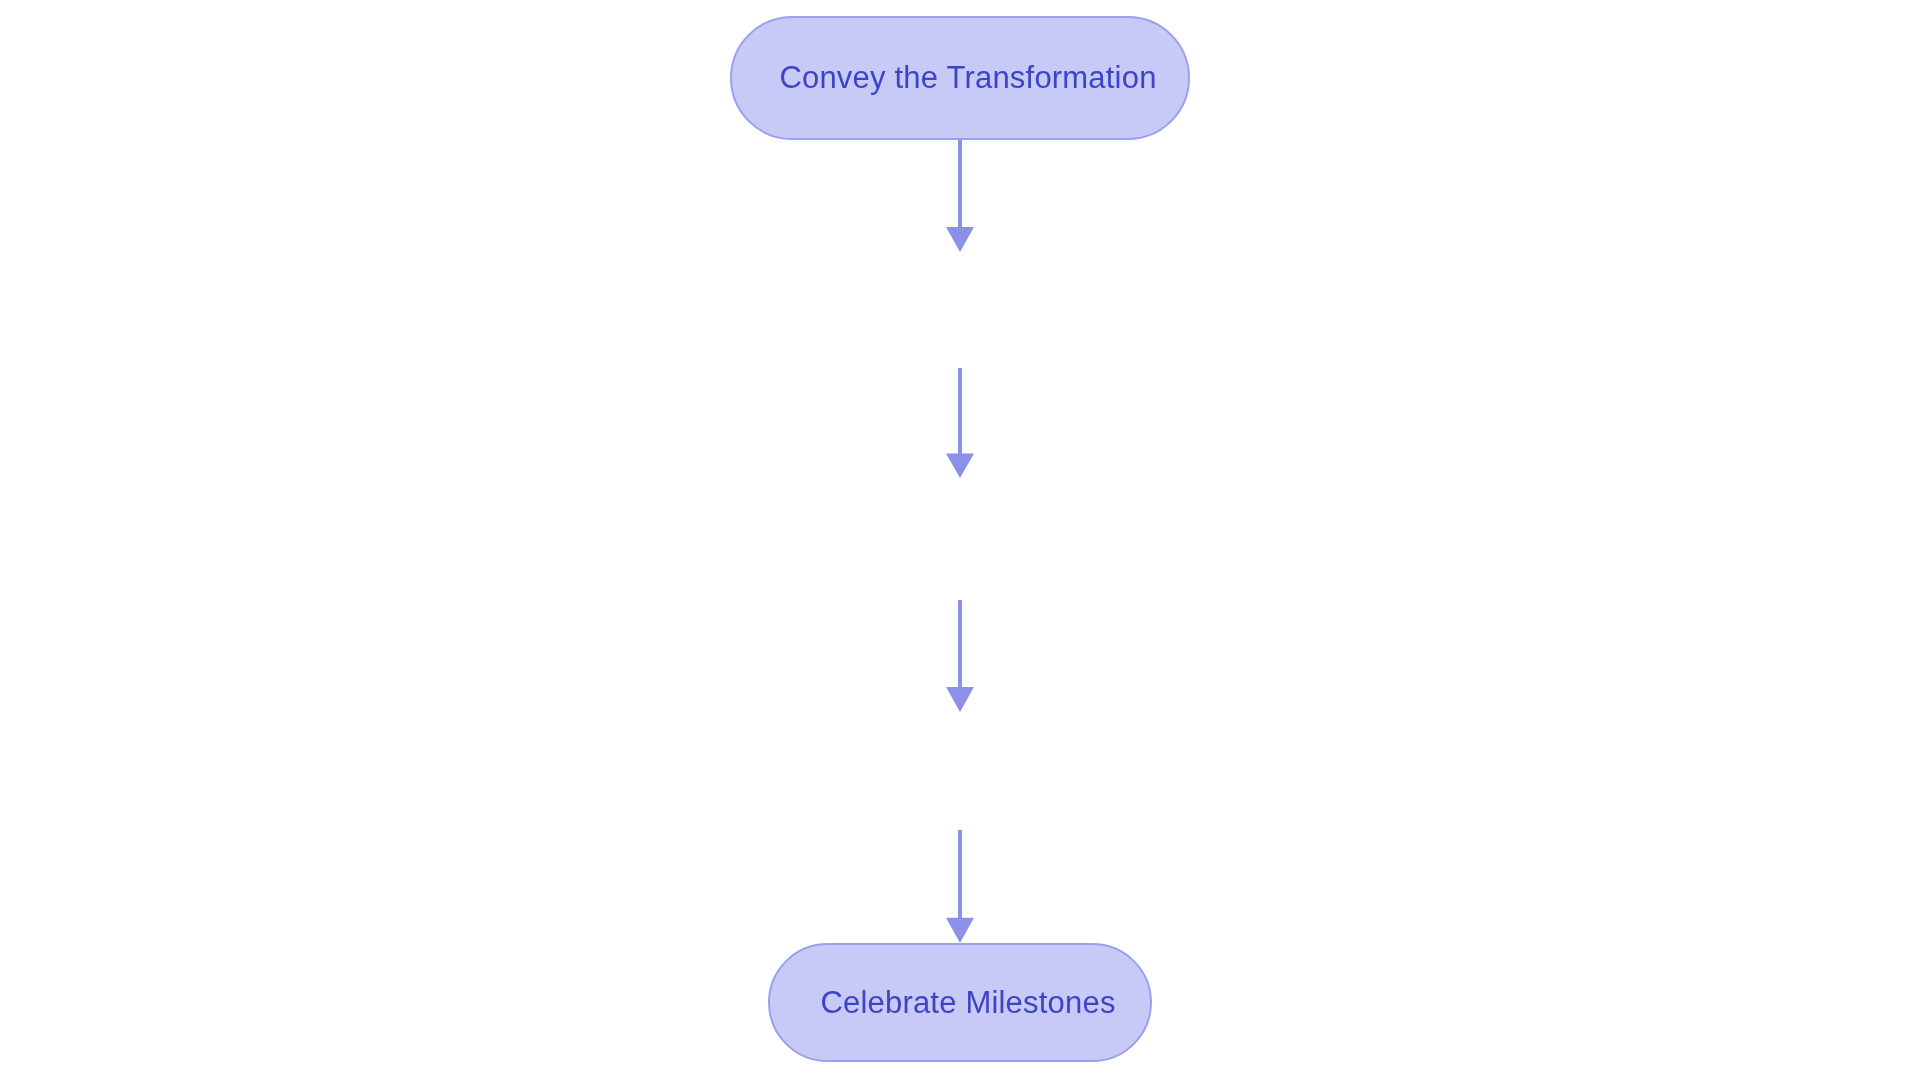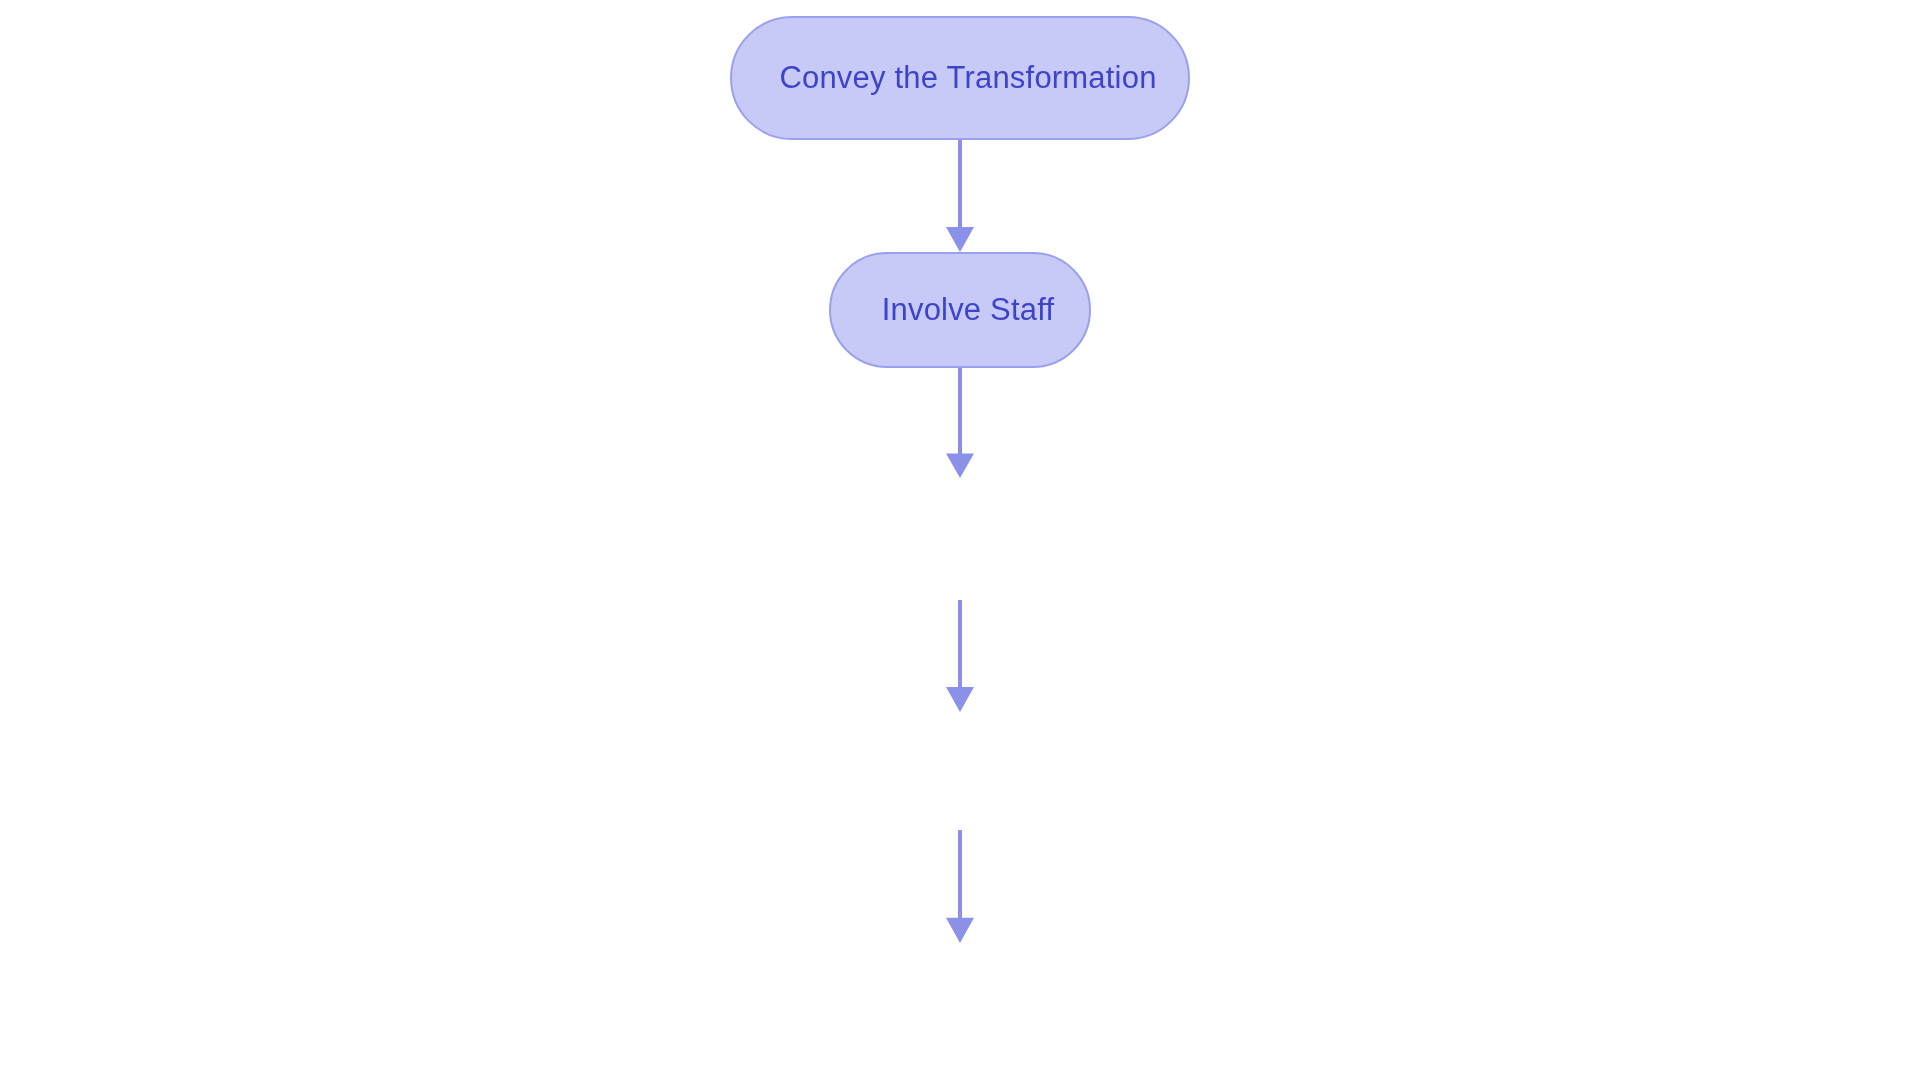--- a/index.html
+++ b/index.html
@@ -69,35 +69,35 @@
 
   <div class="node n1">
     <span class="node-label">Convey the Transformation</span>
   </div>
 
   <svg class="arrow a1" viewBox="0 0 30 112" preserveAspectRatio="none" xmlns="http://www.w3.org/2000/svg">
     <line x1="15" y1="0" x2="15" y2="88"></line>
     <polygon points="1,87 29,87 15,112"></polygon>
   </svg>
 
-  <div class="node n2">
-    <span class="node-label">Involve Staff</span>
-  </div>
 
   <svg class="arrow a2" viewBox="0 0 30 112" preserveAspectRatio="none" xmlns="http://www.w3.org/2000/svg">
     <line x1="15" y1="0" x2="15" y2="88"></line>
     <polygon points="1,87 29,87 15,112"></polygon>
   </svg>
 
 
   <svg class="arrow a3" viewBox="0 0 30 112" preserveAspectRatio="none" xmlns="http://www.w3.org/2000/svg">
     <line x1="15" y1="0" x2="15" y2="88"></line>
     <polygon points="1,87 29,87 15,112"></polygon>
   </svg>
 
 
   <svg class="arrow a4" viewBox="0 0 30 112" preserveAspectRatio="none" xmlns="http://www.w3.org/2000/svg">
     <line x1="15" y1="0" x2="15" y2="88"></line>
     <polygon points="1,87 29,87 15,112"></polygon>
   </svg>
 
+  <div class="node n5">
+    <span class="node-label">Celebrate Milestones</span>
+  </div>
 
 </div>
 
 </body></html>

